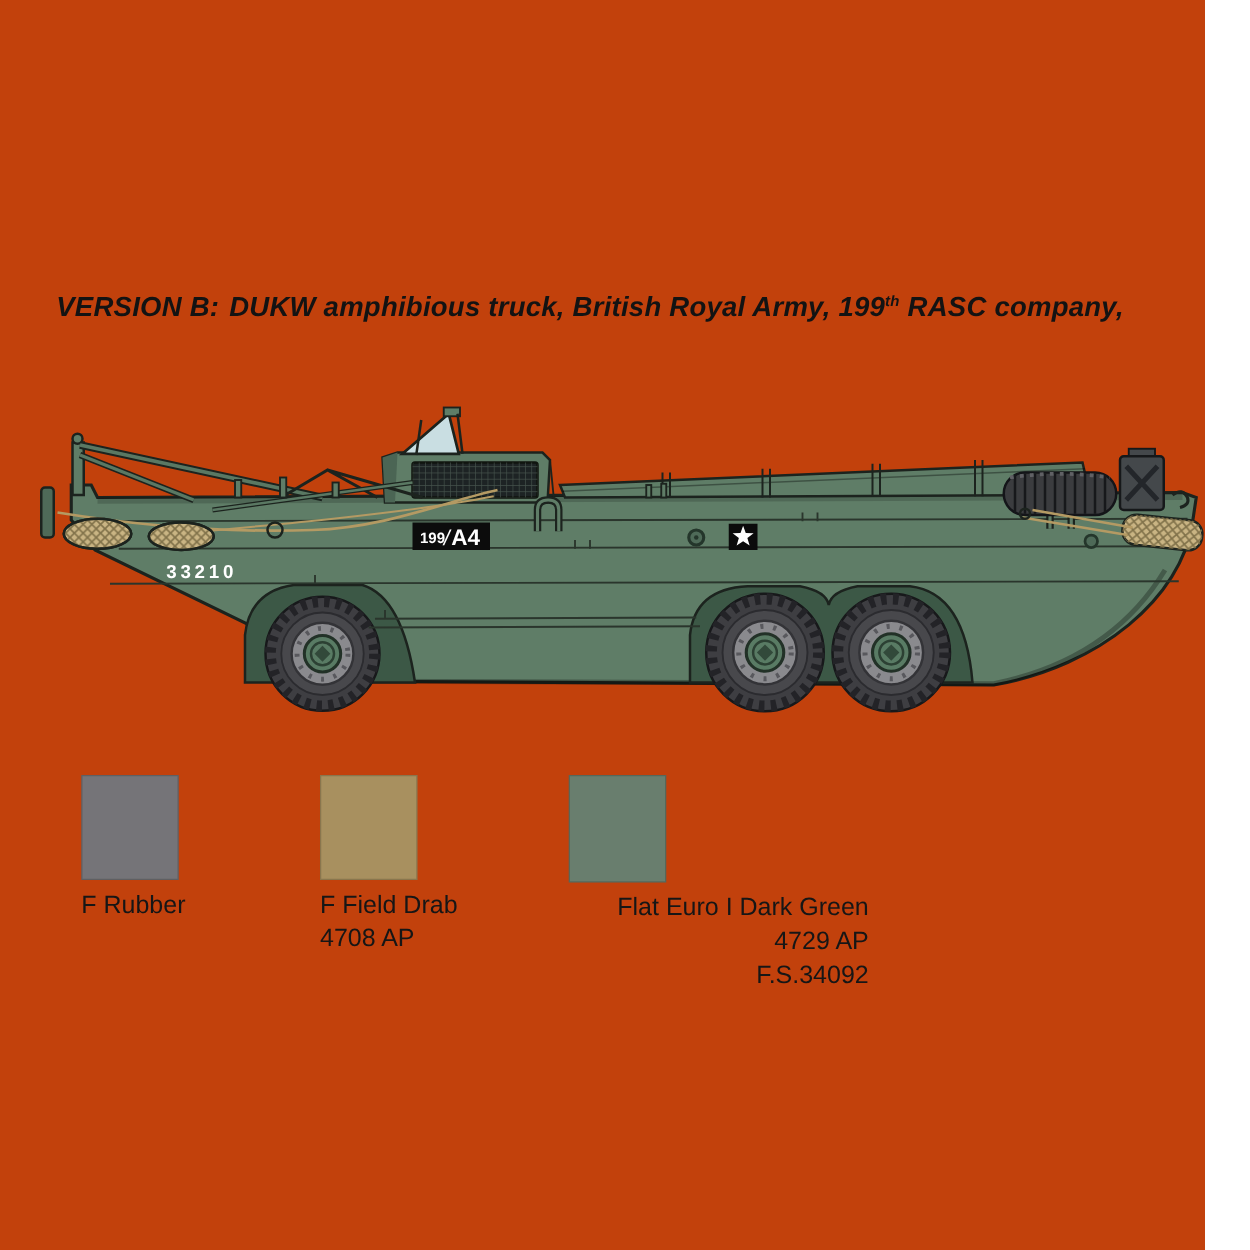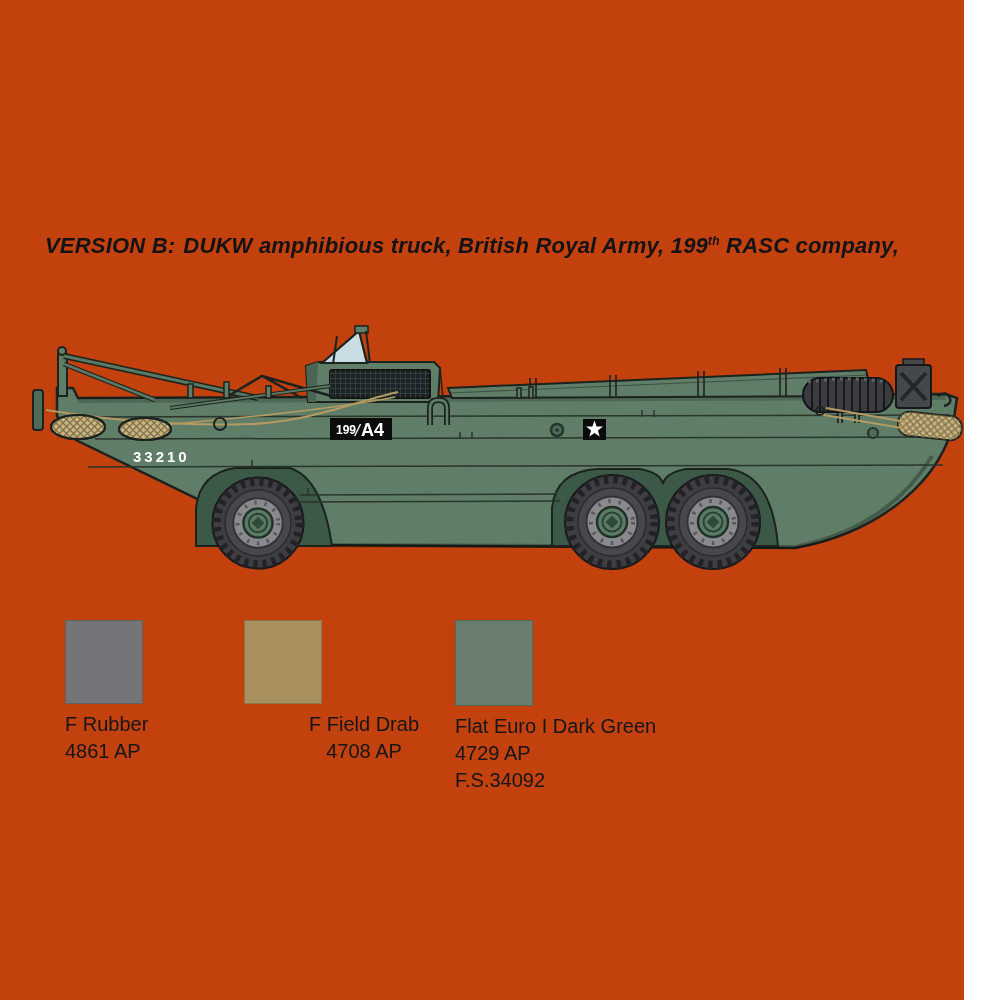--- a/index.html
+++ b/index.html
@@ -12,21 +12,21 @@
   .hdr sup{font-size:12px;font-weight:600;}
   .hdr .l2{margin-left:118px;margin-top:7px;}
   
   .art{position:absolute;left:0;top:318px;width:1000px;height:272px;}
   
   .sw{position:absolute;top:620px;width:240px;}
   .sw .chip{width:78px;height:84px;border:1px solid rgba(0,0,0,0.18);box-sizing:border-box;}
   .sw.s3 .chip{height:86px;}
   .sw .t{font-size:20px;color:#161616;line-height:27px;}
   .sw .t.first{margin-top:7px;}
-  .s1{left:65px;} .s2{left:244px;text-align:center;} .s3{left:455px;}
+  .s1{left:65px;} .s2{left:256px;} .s3{left:455px;text-align:right;}
   svg text{font-family:"Liberation Sans", sans-serif;}
 </style>
 </head>
 <body>
 
 <div class="page">
 
   <div class="hdr">
     <div class="l1"><span class="label">VERSION B:</span><span>DUKW amphibious truck, British Royal Army, 199</span><sup>th</sup><span> RASC company,</span>
     </div>
@@ -183,21 +183,20 @@
     <text x="133" y="144" font-size="15" font-weight="bold" fill="#ffffff" letter-spacing="3">33210</text>
     <g>
       <rect x="583" y="101" width="23" height="21" fill="#0b0b0b"></rect>
       <polygon points="594.5,102.5 596.6,108.4 602.9,108.6 597.9,112.4 599.7,118.4 594.5,114.9 589.3,118.4 591.1,112.4 586.1,108.6 592.4,108.4" fill="#ffffff"></polygon>
     </g>
   </svg>
 
   <div class="sw s1">
     <div class="chip" style="background-color: rgb(117, 116, 120);"></div>
     <div class="t first">F Rubber</div>
-    <div class="t">4861 AP</div>
   </div>
   <div class="sw s2">
     <div class="chip" style="background-color: rgb(168, 144, 95);"></div>
     <div class="t first">F Field Drab</div>
     <div class="t">4708 AP</div>
   </div>
   <div class="sw s3">
     <div class="chip" style="background-color: rgb(105, 126, 110);"></div>
     <div class="t first">Flat Euro I Dark Green</div>
     <div class="t">4729 AP</div>

